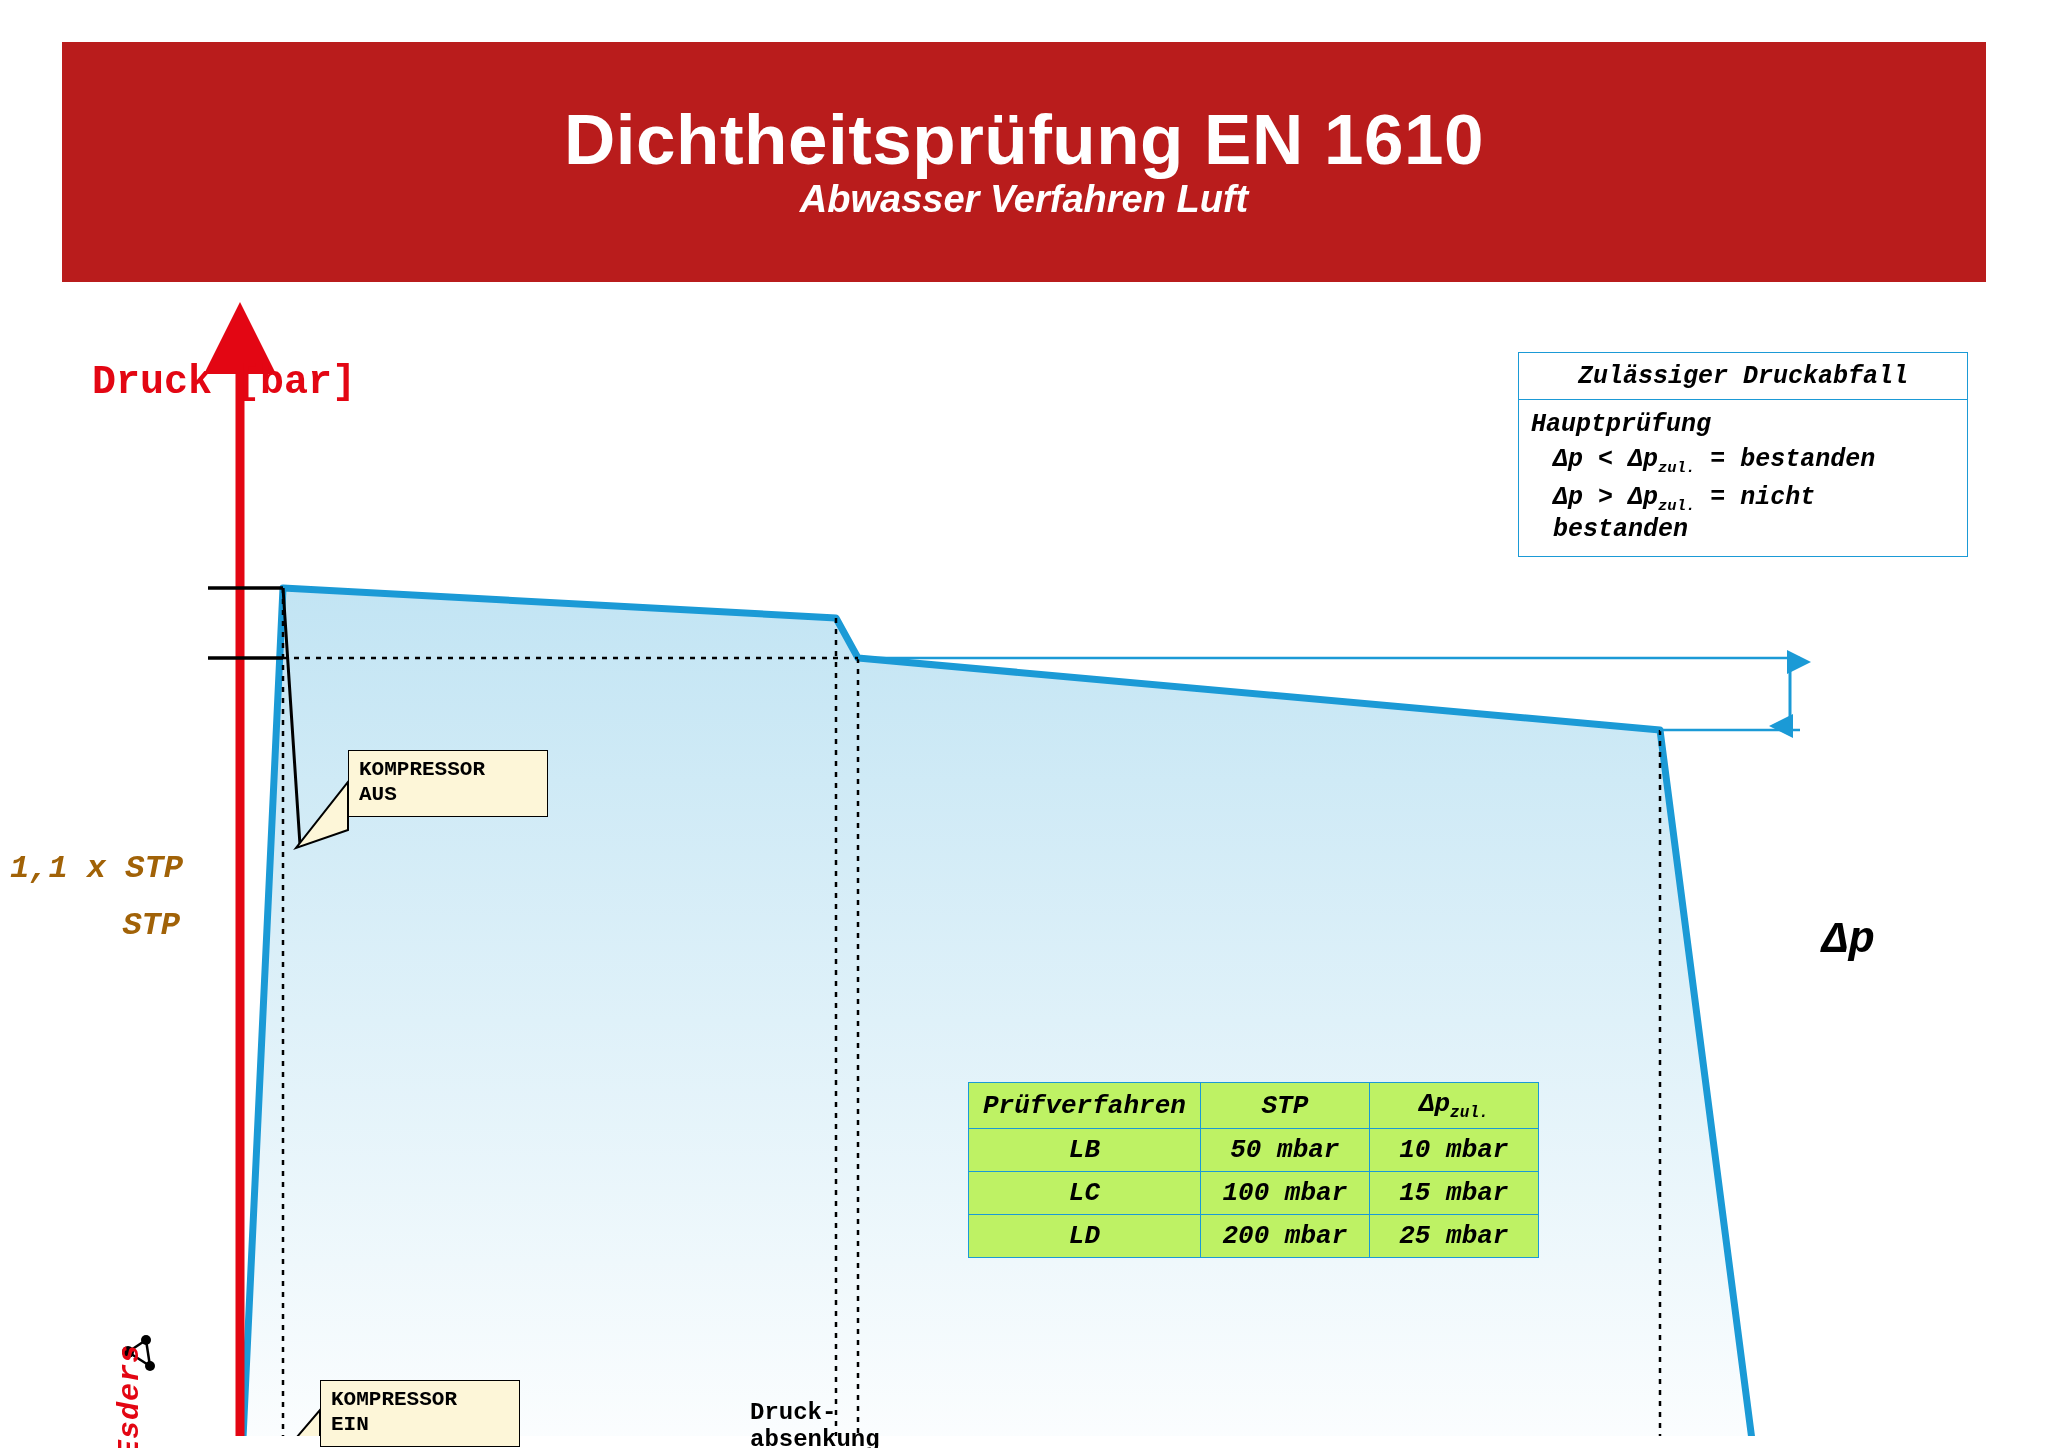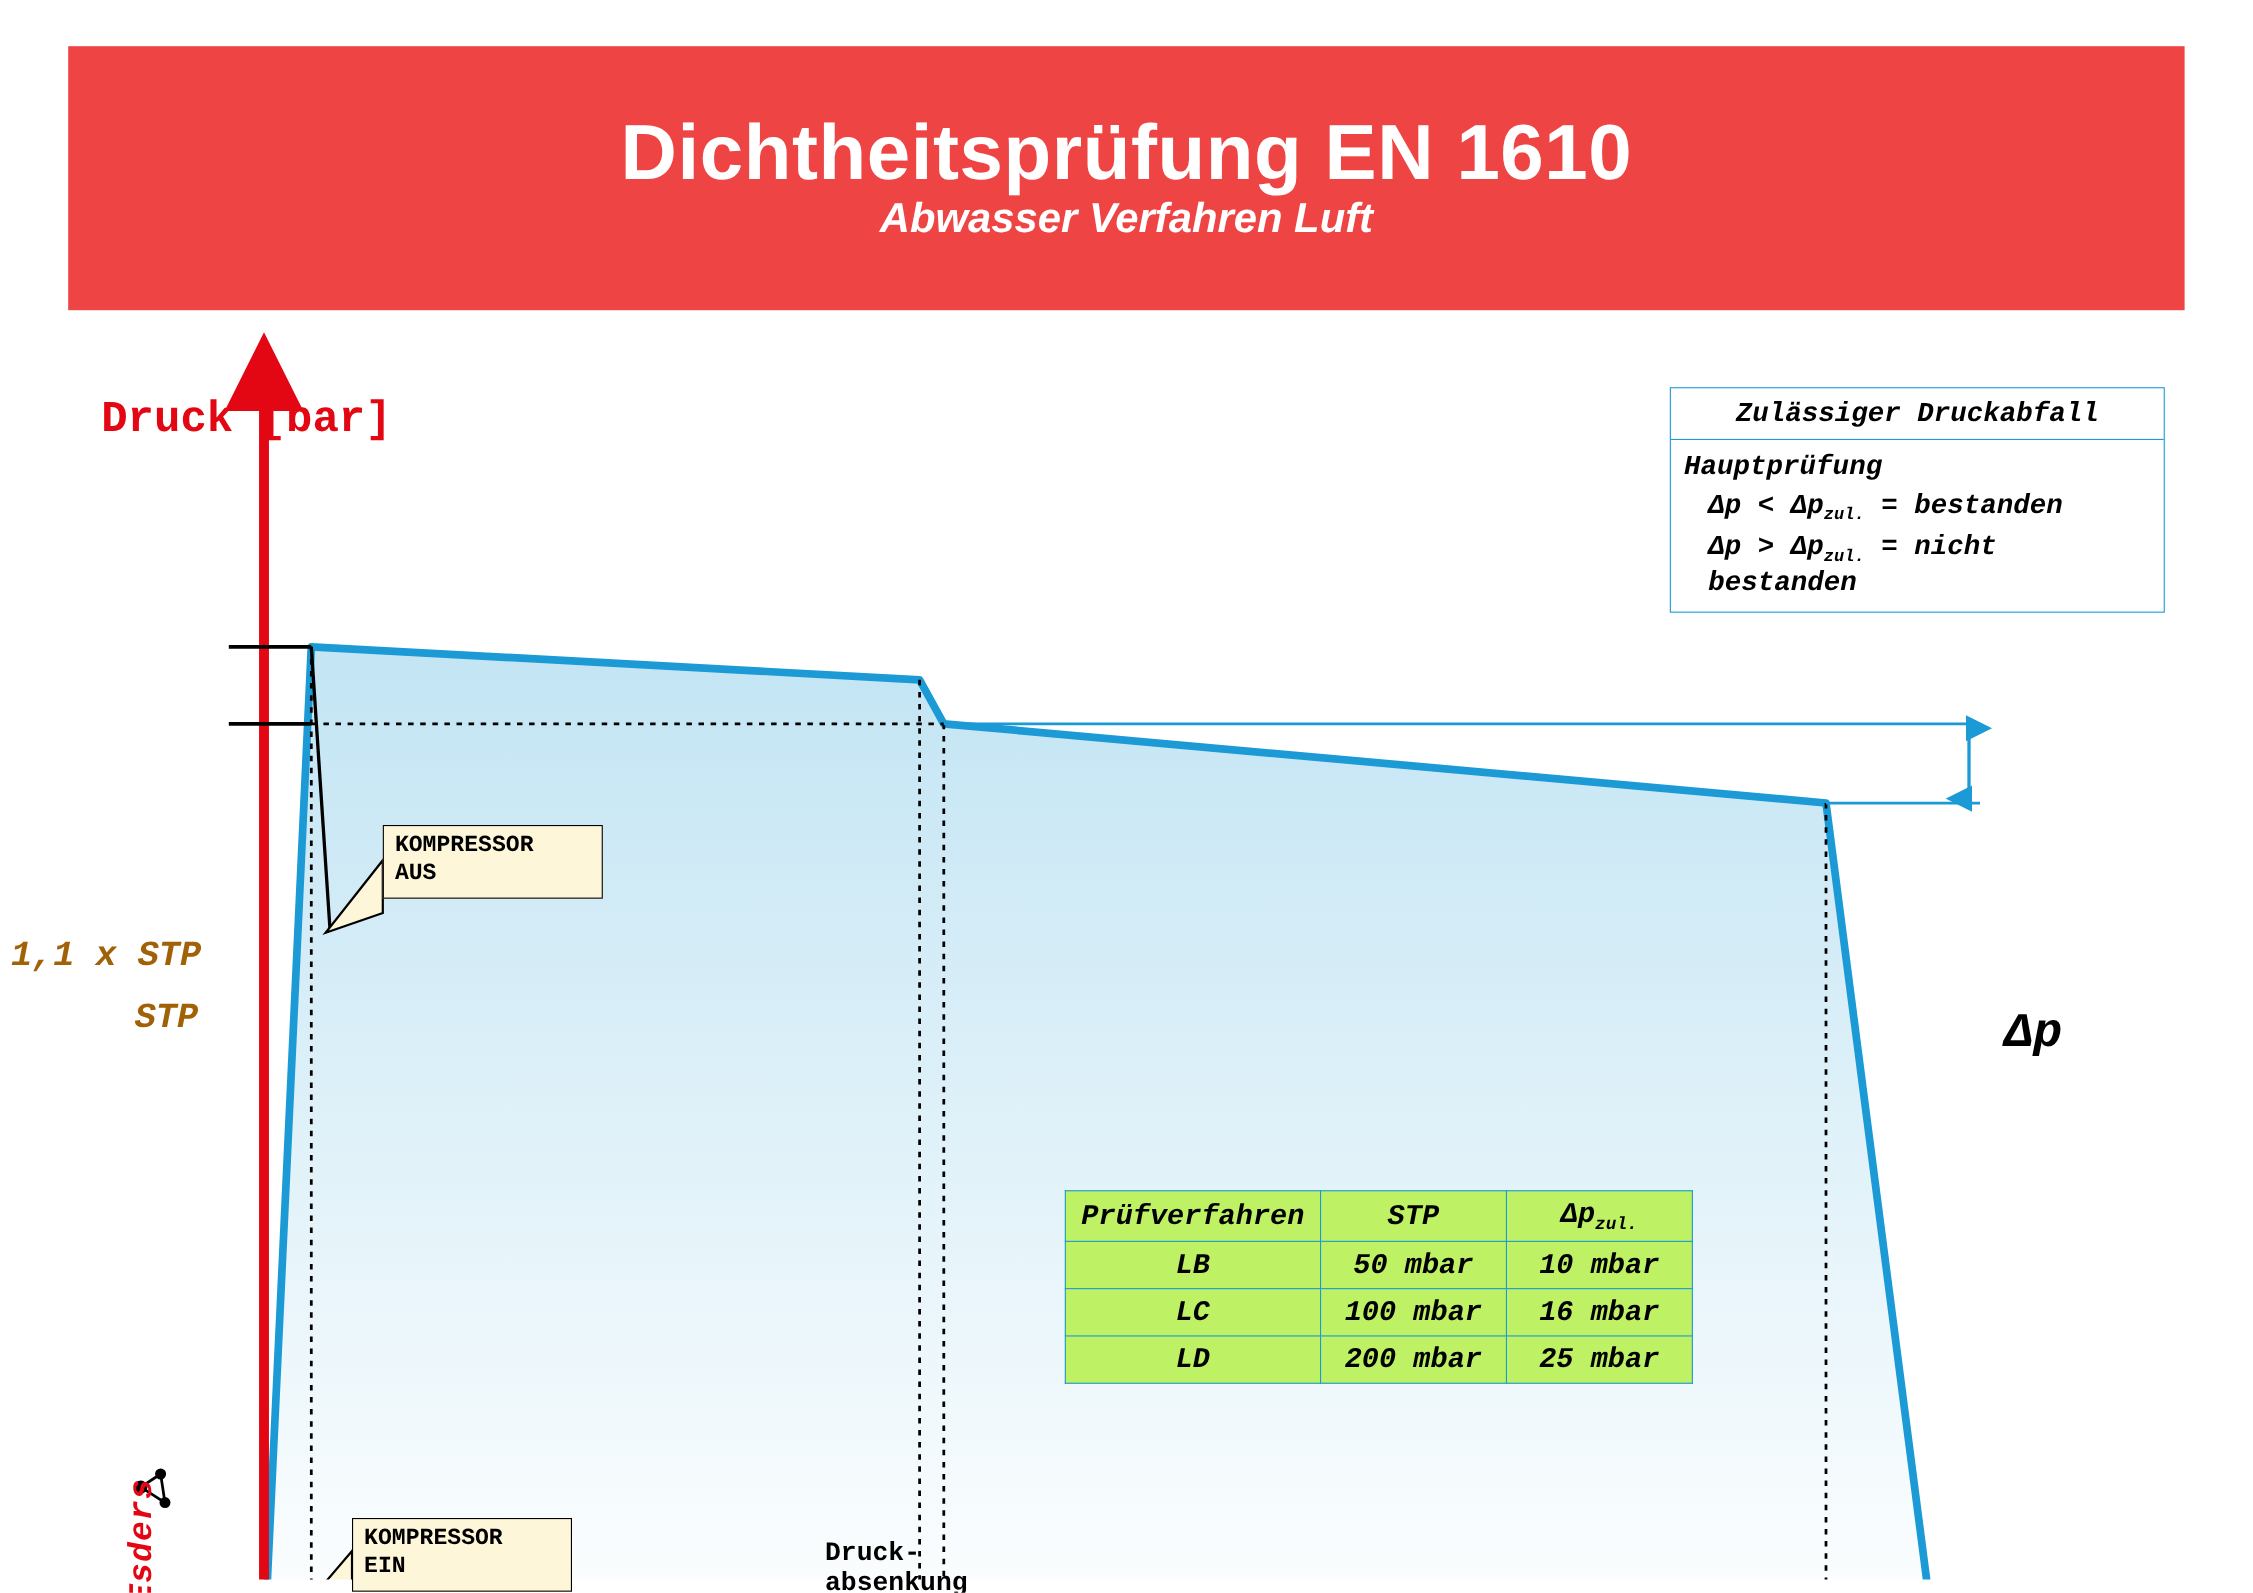--- a/index.html
+++ b/index.html
@@ -15,21 +15,21 @@
     overflow: hidden;
   }
 
   
   #header-banner {
     position: absolute;
     left: 62px;
     top: 42px;
     width: 1924px;
     height: 240px;
-    background: #ef4444;
+    background: #b91c1c;
     display: flex;
     flex-direction: column;
     align-items: center;
     justify-content: center;
   }
   #header-title {
     color: #ffffff;
     font-size: 71px;
     font-weight: bold;
     letter-spacing: 0.5px;
@@ -296,21 +296,21 @@
     </thead>
     <tbody>
       <tr>
         <td class="col-method">LB</td>
         <td class="col-stp">50 mbar</td>
         <td class="col-dp">10 mbar</td>
       </tr>
       <tr>
         <td class="col-method">LC</td>
         <td class="col-stp">100 mbar</td>
-        <td class="col-dp">16 mbar</td>
+        <td class="col-dp">15 mbar</td>
       </tr>
       <tr>
         <td class="col-method">LD</td>
         <td class="col-stp">200 mbar</td>
         <td class="col-dp">25 mbar</td>
       </tr>
     </tbody>
   </table>
 
   <div id="annot-druckabsenkung" class="axis-annot">

